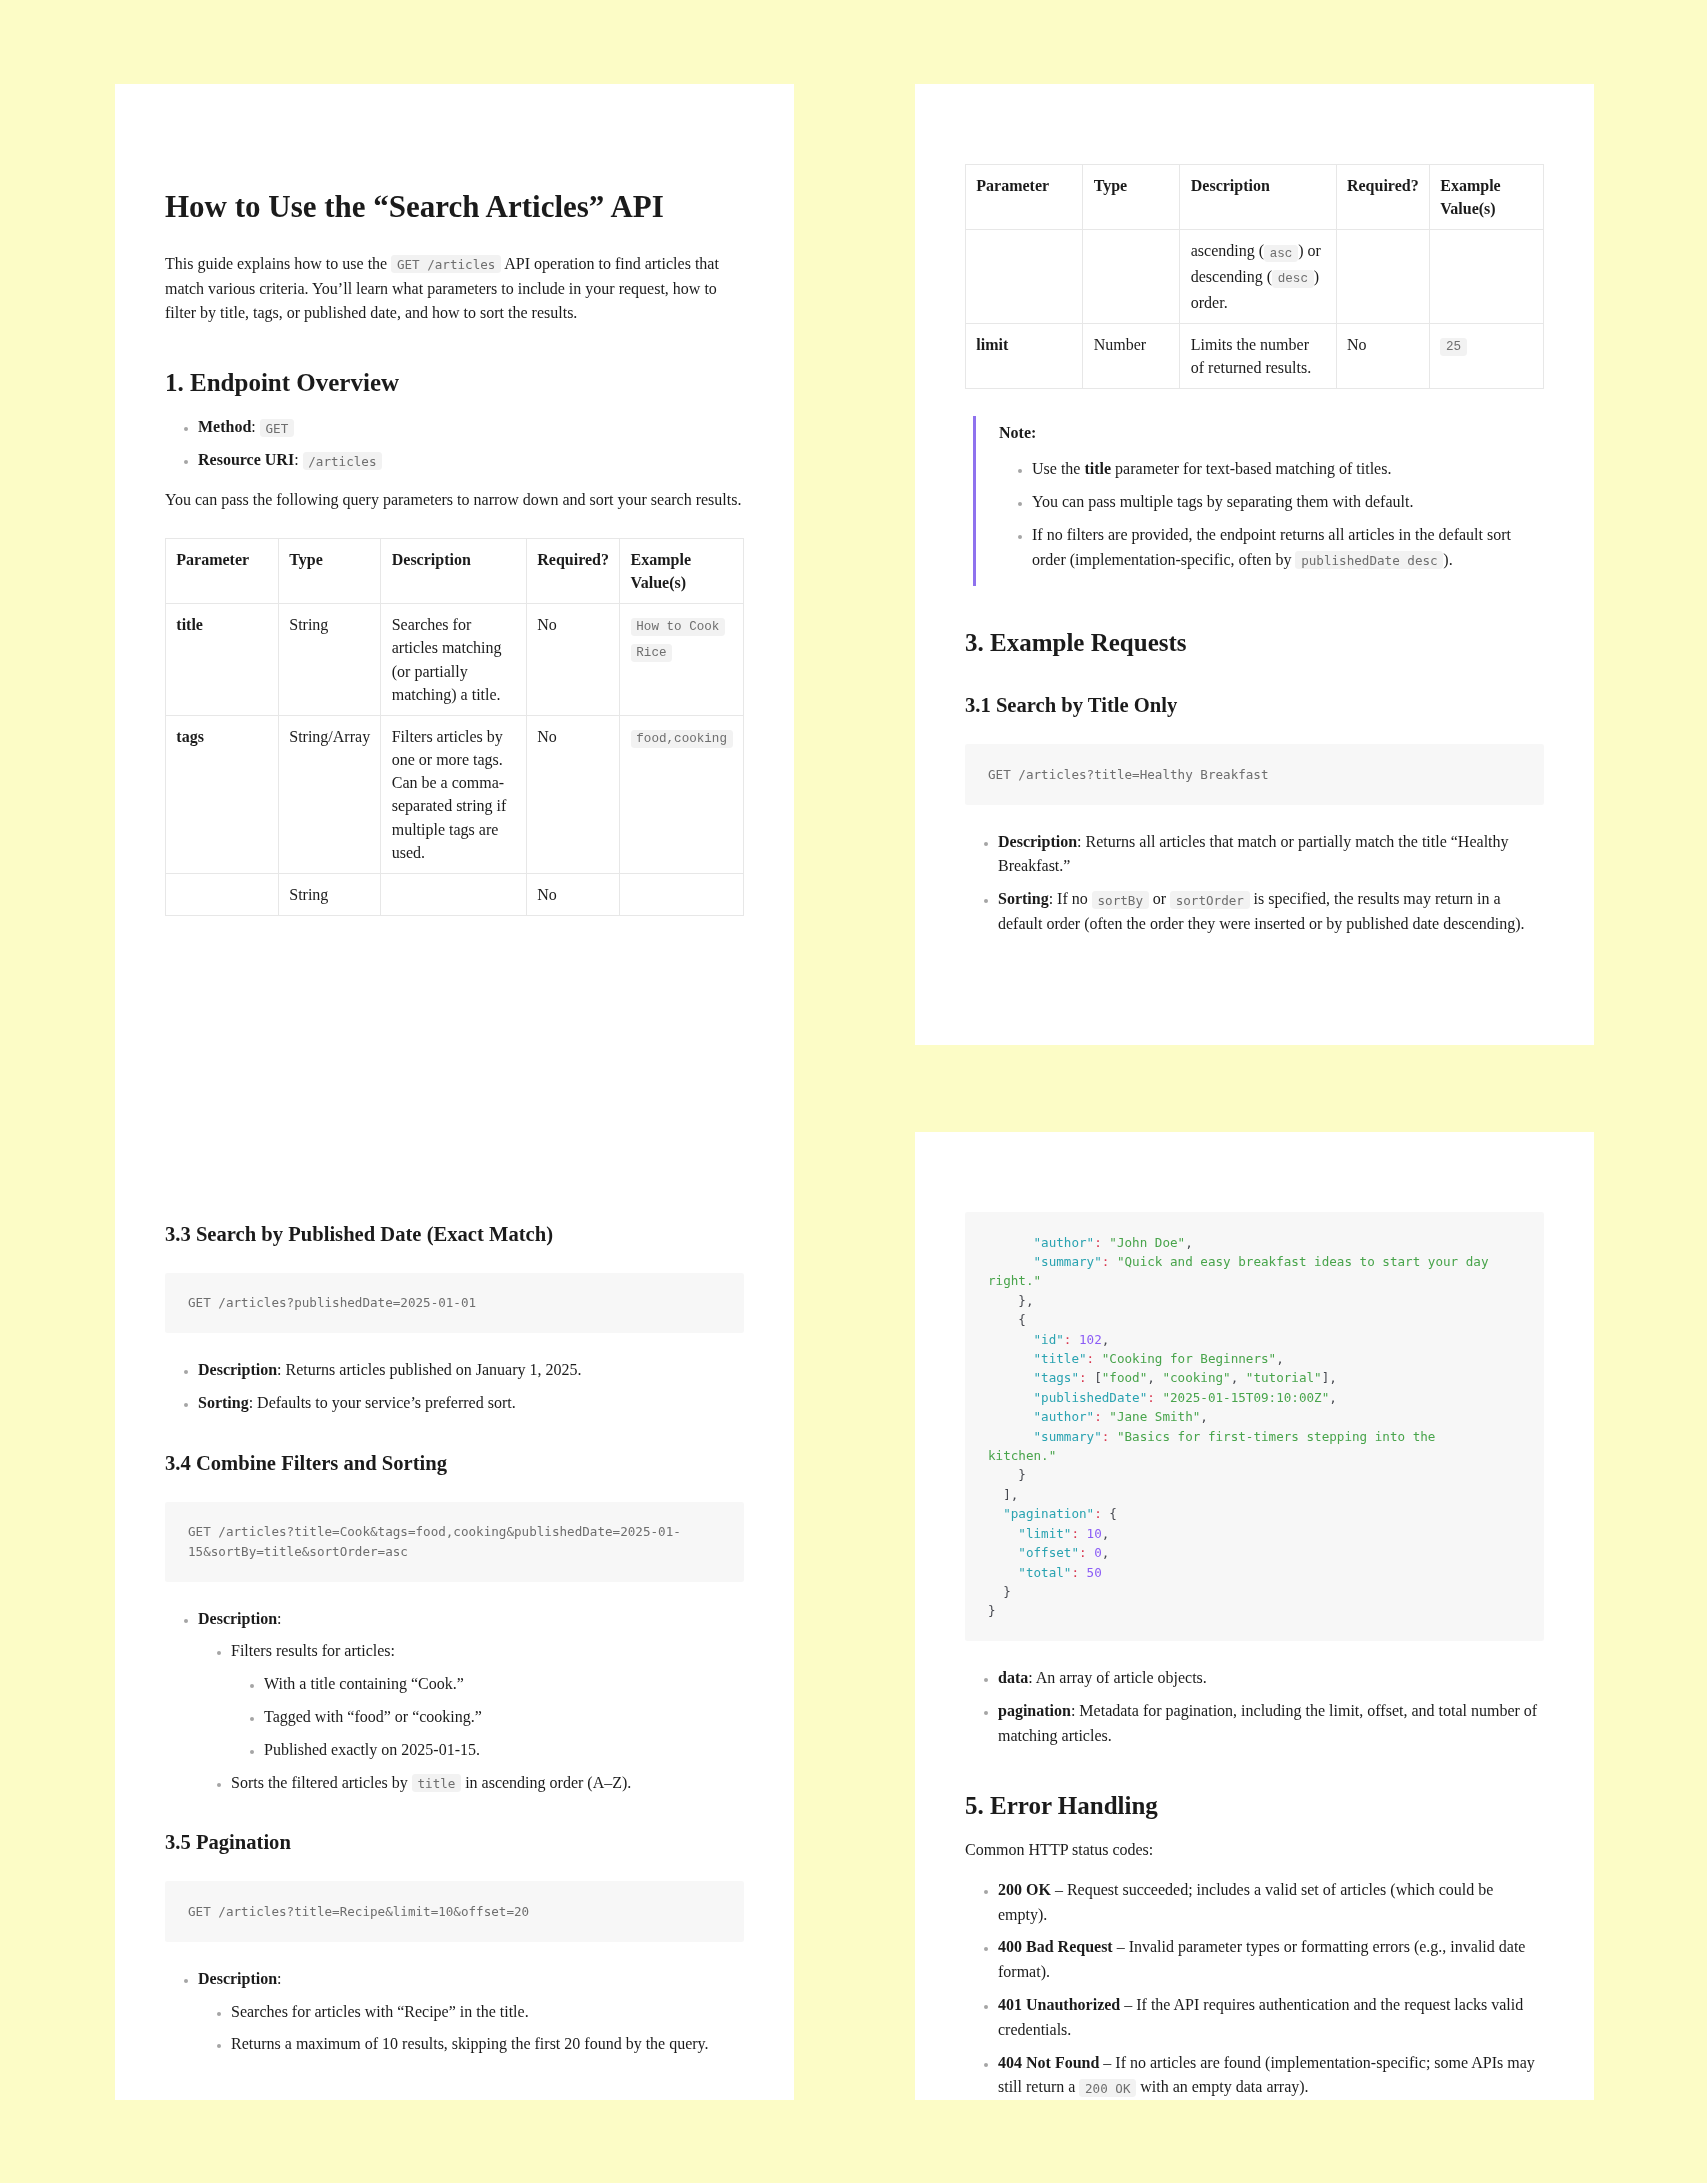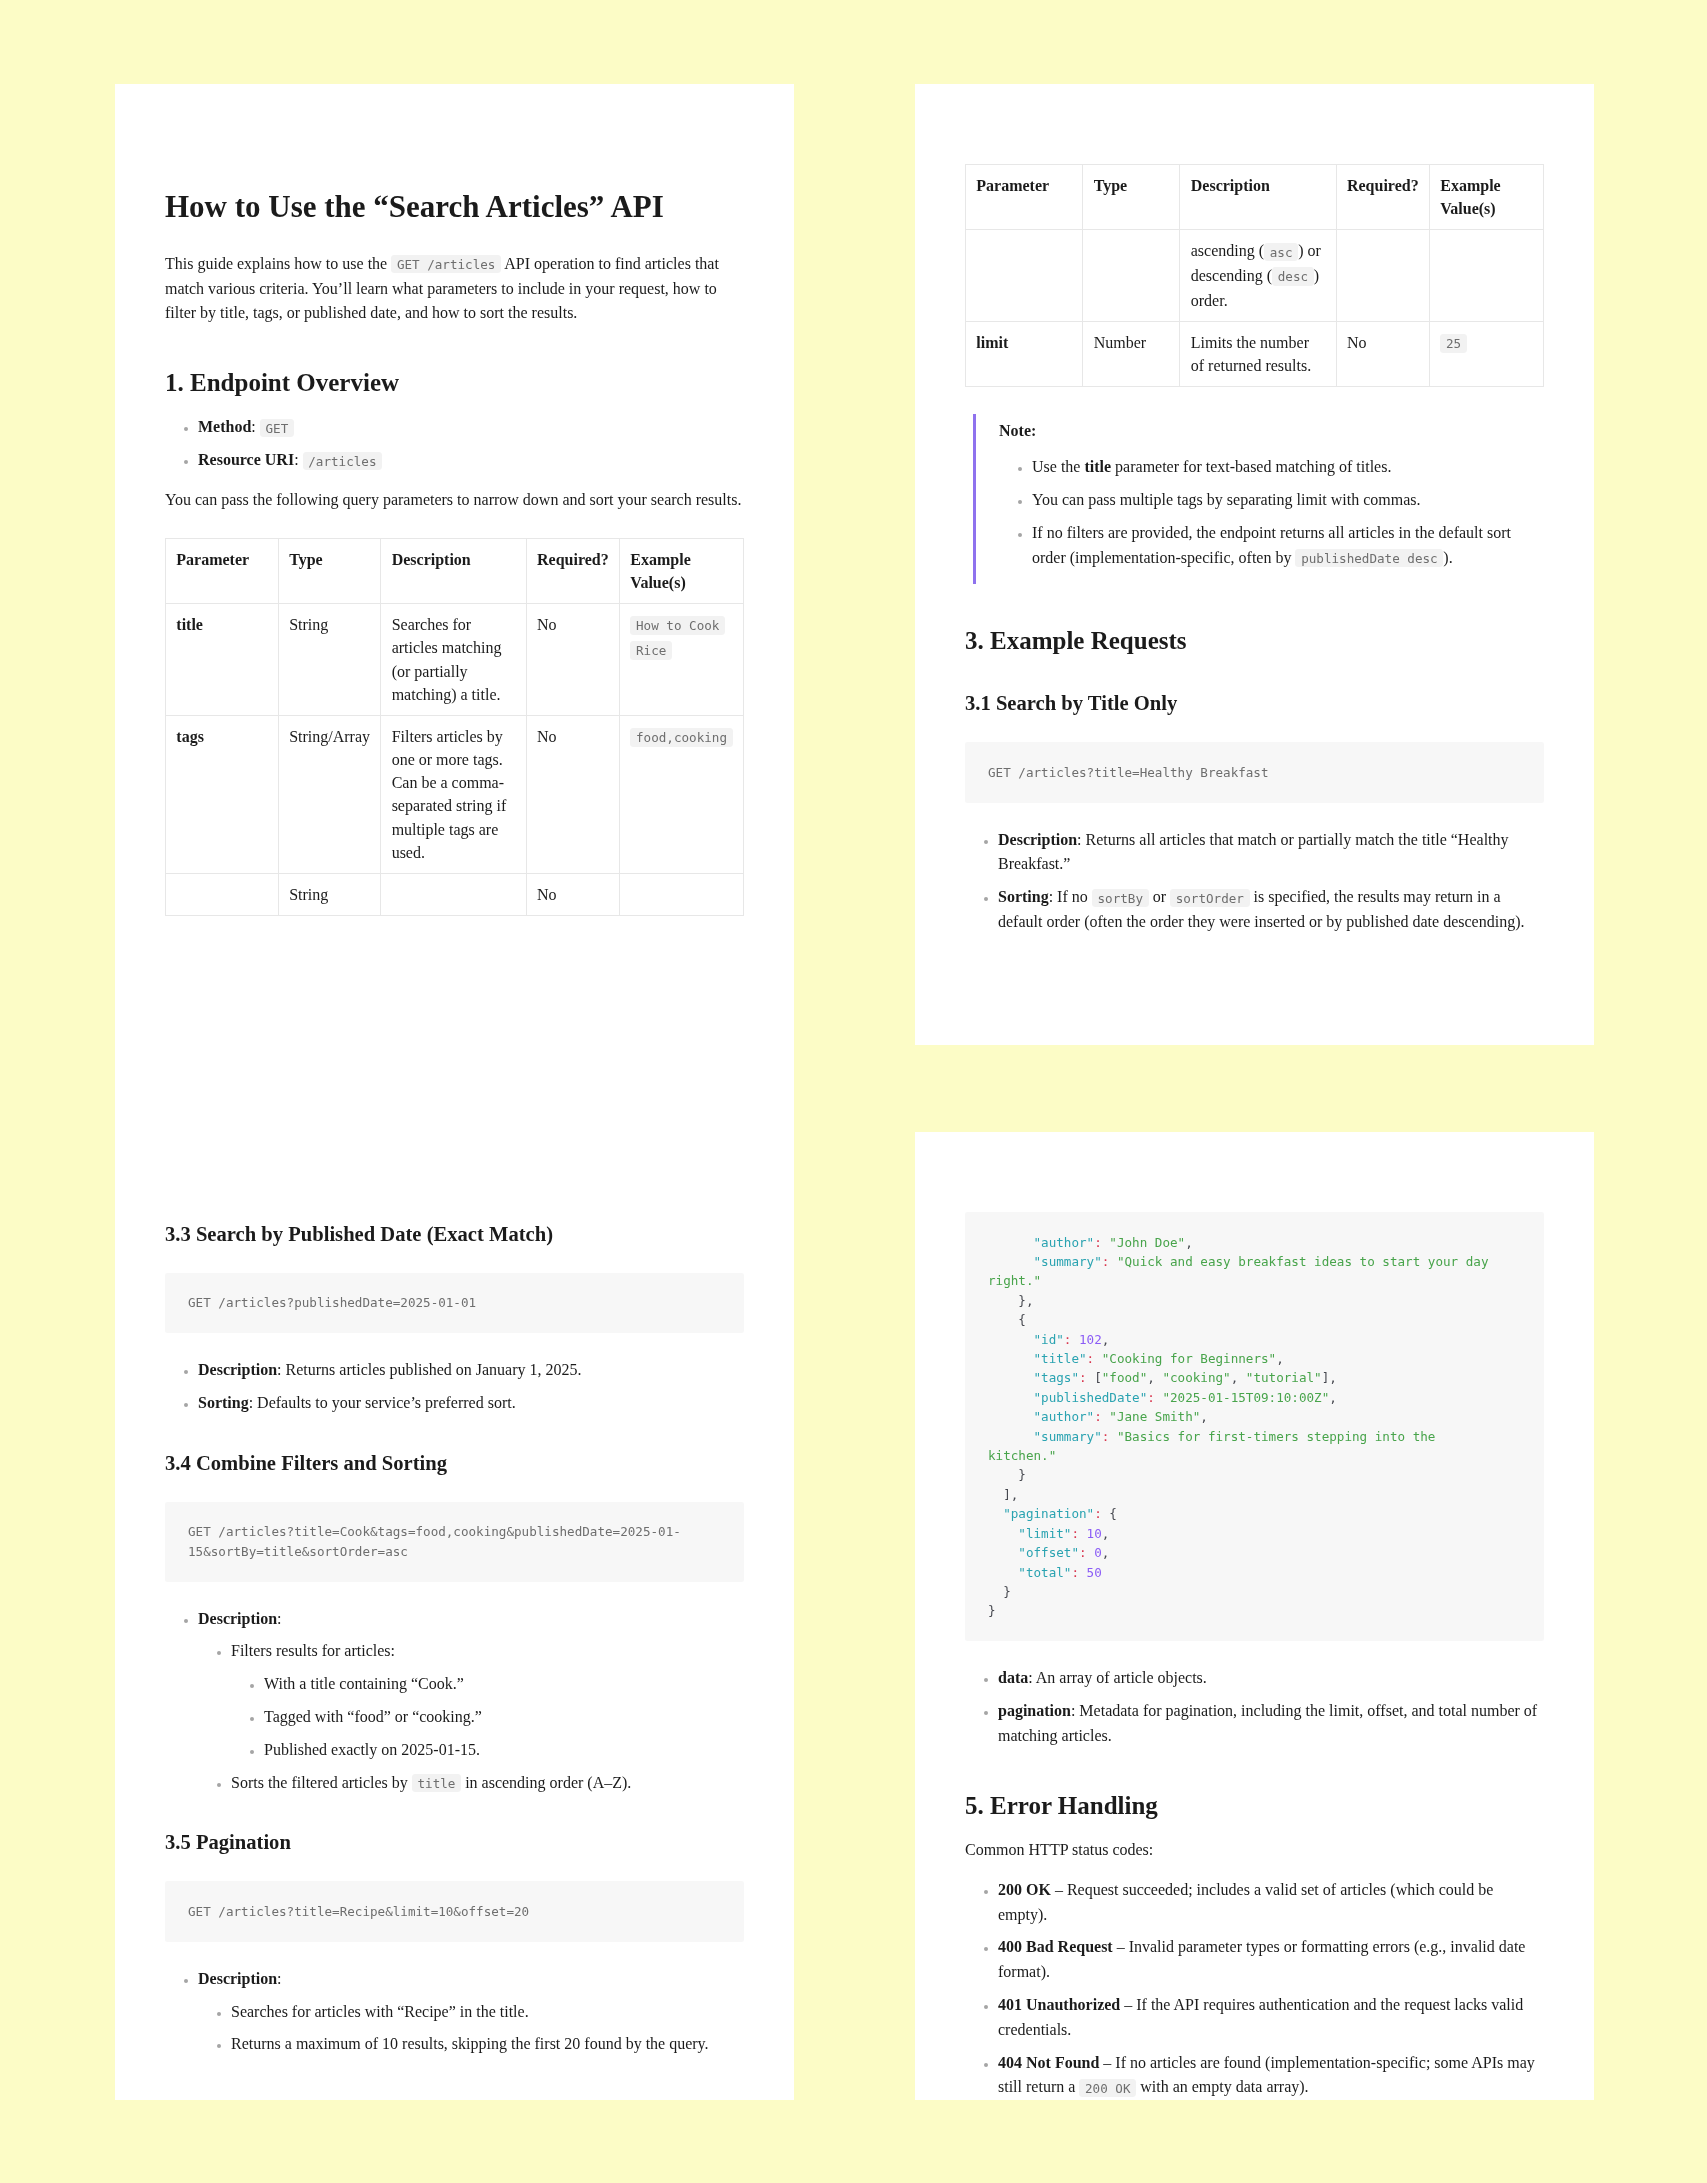--- a/index.html
+++ b/index.html
@@ -48,21 +48,21 @@
 
   table.params{
     width:100%;border-collapse:collapse;margin:25px 0;
     font-size:16px;line-height:1.45;
   }
   table.params th,table.params td{
     border:1.1px solid #e7e7e7;padding:9px 10.3px;
     text-align:left;vertical-align:top;
   }
   table.params th{font-weight:700;}
-  td .chip,th .chip{line-height:1.8;}
+  td .chip,th .chip{line-height:1.8;font-family:Liberation Mono, monospace;}
 
   .note{
     border-left:3.4px solid #8f72ee;margin:27px 8px;padding:2.3px 0 5.7px 23px;
   }
   .note .note-title{font-weight:700;font-size:16px;margin:5.7px 0 15px;}
   .note ul{margin:10.3px 0 3.4px;}
   strong{font-weight:700;}
 </style>
 </head>
 <body>
@@ -150,21 +150,21 @@
           <td><span>Limits the number of returned results.</span></td>
           <td>No</td>
           <td><code class="chip">25</code></td>
         </tr>
       </tbody>
     </table>
     <div class="note">
       <p class="note-title">Note:</p>
       <ul>
         <li><span>Use the </span><strong>title</strong><span> parameter for text-based matching of titles.</span></li>
-        <li><span>You can pass multiple tags by separating limit with commas.</span></li>
+        <li><span>You can pass multiple tags by separating them with default.</span></li>
         <li><span>If no filters are provided, the endpoint returns all articles in the default sort order (implementation-specific, often by </span><code class="chip">publishedDate desc</code><span>).</span></li>
       </ul>
     </div>
     <h2>3. Example Requests</h2>
     <h3>3.1 Search by Title Only</h3>
     <pre class="codeblock"><div class="ln">GET /articles?title=Healthy Breakfast</div></pre>
     <ul>
       <li><strong>Description</strong><span>: Returns all articles that match or partially match the title “Healthy Breakfast.”</span></li>
       <li><strong>Sorting</strong><span>: If no </span><code class="chip">sortBy</code><span> or </span><code class="chip">sortOrder</code><span> is specified, the results may return in a default order (often the order they were inserted or by published date descending).</span></li>
     </ul>

